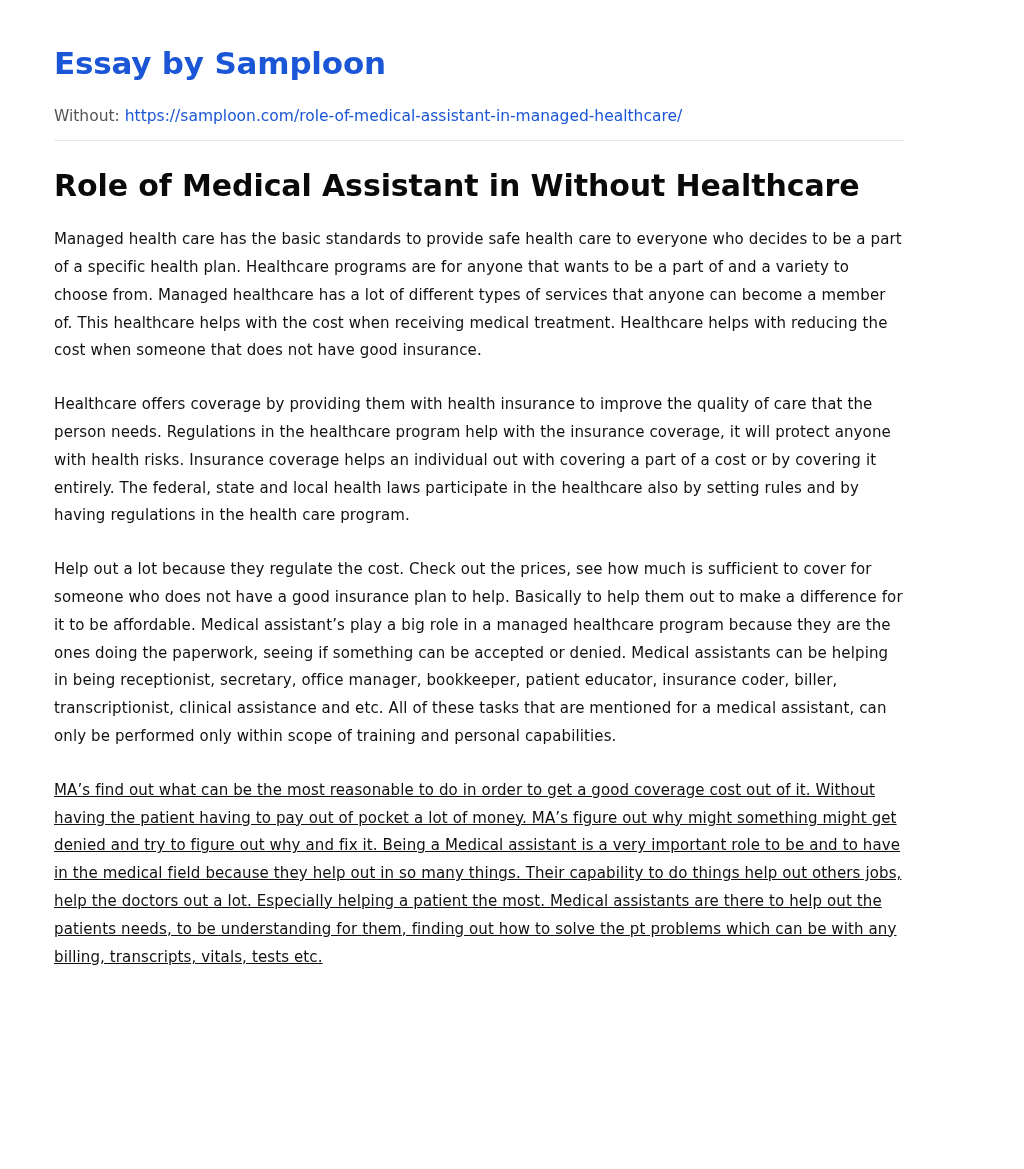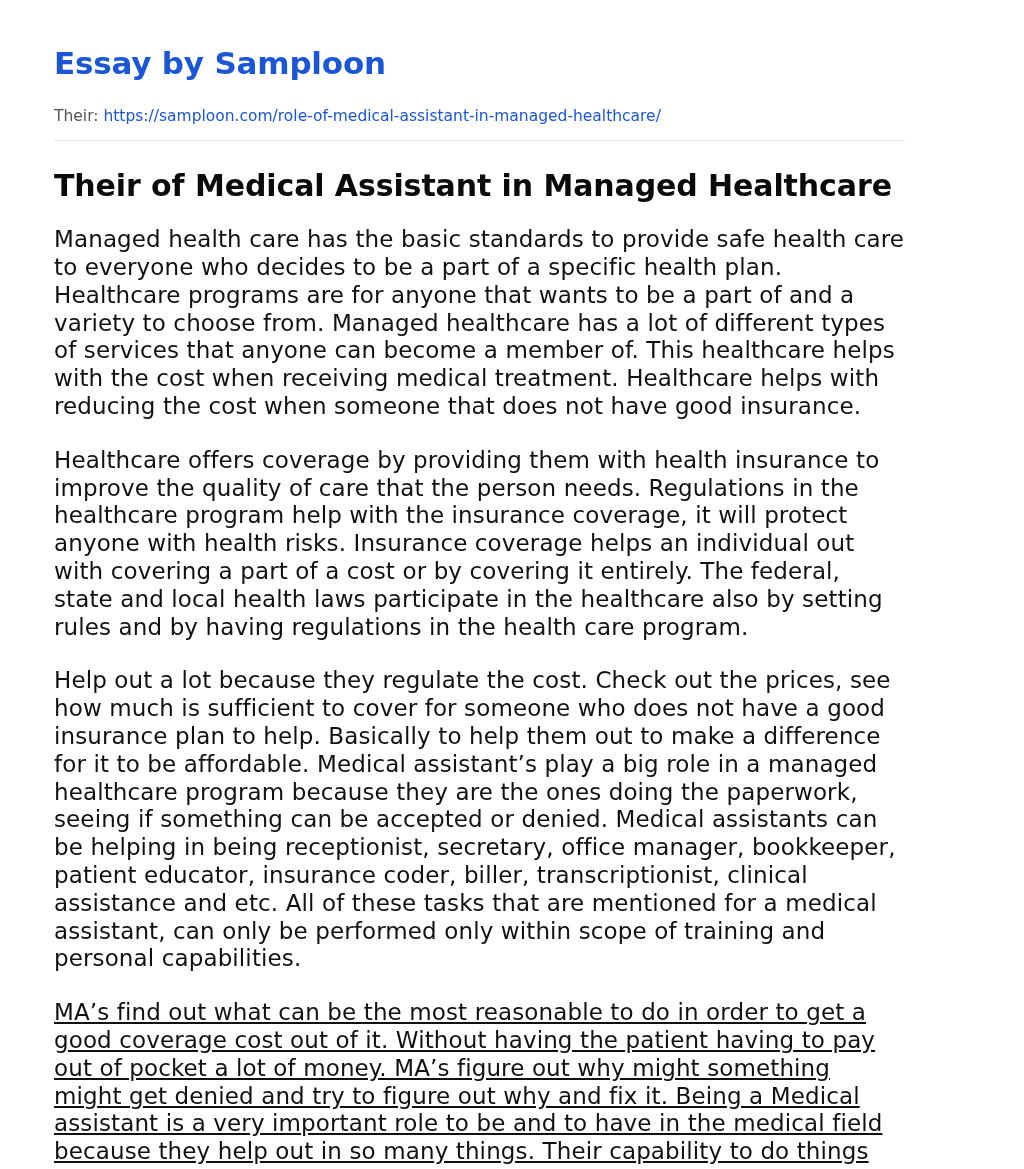--- a/index.html
+++ b/index.html
@@ -73,48 +73,48 @@
     line-height: 1.2;
   }
 
   .article-body {
     margin: 0 0 0 3px;
     padding-top: 22px;
   }
 
   .article-body p {
     margin: 0 0 26px 0;
-    font-size: 23px;
+    font-size: 15px;
     line-height: 27.8px;
     color: #111111;
     font-weight: 500;
     letter-spacing: 0.12px;
     text-align: left;
   }
   .article-body p:last-child {
     margin-bottom: 0;
     text-decoration: underline;
   }
 </style>
 </head>
 <body>
 
 <div class="page">
   <div class="content">
 
     <div class="brand">Essay by Samploon</div>
 
     <div class="source-line">
-      <span class="source-label">Their:</span>
+      <span class="source-label">Without:</span>
       <span class="source-url">https://samploon.com/role-of-medical-assistant-in-managed-healthcare/</span>
     </div>
 
     <div class="divider"></div>
 
-    <h1 class="article-title">Their of Medical Assistant in Managed Healthcare</h1>
+    <h1 class="article-title">Role of Medical Assistant in Without Healthcare</h1>
 
     <div class="article-body">
       <p>Managed health care has the basic standards to provide safe health care to everyone who decides to be a part of a specific health plan. Healthcare programs are for anyone that wants to be a part of and a variety to choose from. Managed healthcare has a lot of different types of services that anyone can become a member of. This healthcare helps with the cost when receiving medical treatment. Healthcare helps with reducing the cost when someone that does not have good insurance.</p>
       <p>Healthcare offers coverage by providing them with health insurance to improve the quality of care that the person needs. Regulations in the healthcare program help with the insurance coverage, it will protect anyone with health risks. Insurance coverage helps an individual out with covering a part of a cost or by covering it entirely. The federal, state and local health laws participate in the healthcare also by setting rules and by having regulations in the health care program.</p>
       <p>Help out a lot because they regulate the cost. Check out the prices, see how much is sufficient to cover for someone who does not have a good insurance plan to help. Basically to help them out to make a difference for it to be affordable. Medical assistant’s play a big role in a managed healthcare program because they are the ones doing the paperwork, seeing if something can be accepted or denied. Medical assistants can be helping in being receptionist, secretary, office manager, bookkeeper, patient educator, insurance coder, biller, transcriptionist, clinical assistance and etc. All of these tasks that are mentioned for a medical assistant, can only be performed only within scope of training and personal capabilities.</p>
       <p>MA’s find out what can be the most reasonable to do in order to get a good coverage cost out of it. Without having the patient having to pay out of pocket a lot of money. MA’s figure out why might something might get denied and try to figure out why and fix it. Being a Medical assistant is a very important role to be and to have in the medical field because they help out in so many things. Their capability to do things help out others jobs, help the doctors out a lot. Especially helping a patient the most. Medical assistants are there to help out the patients needs, to be understanding for them, finding out how to solve the pt problems which can be with any billing, transcripts, vitals, tests etc.</p>
     </div>
 
   </div>
 </div>

